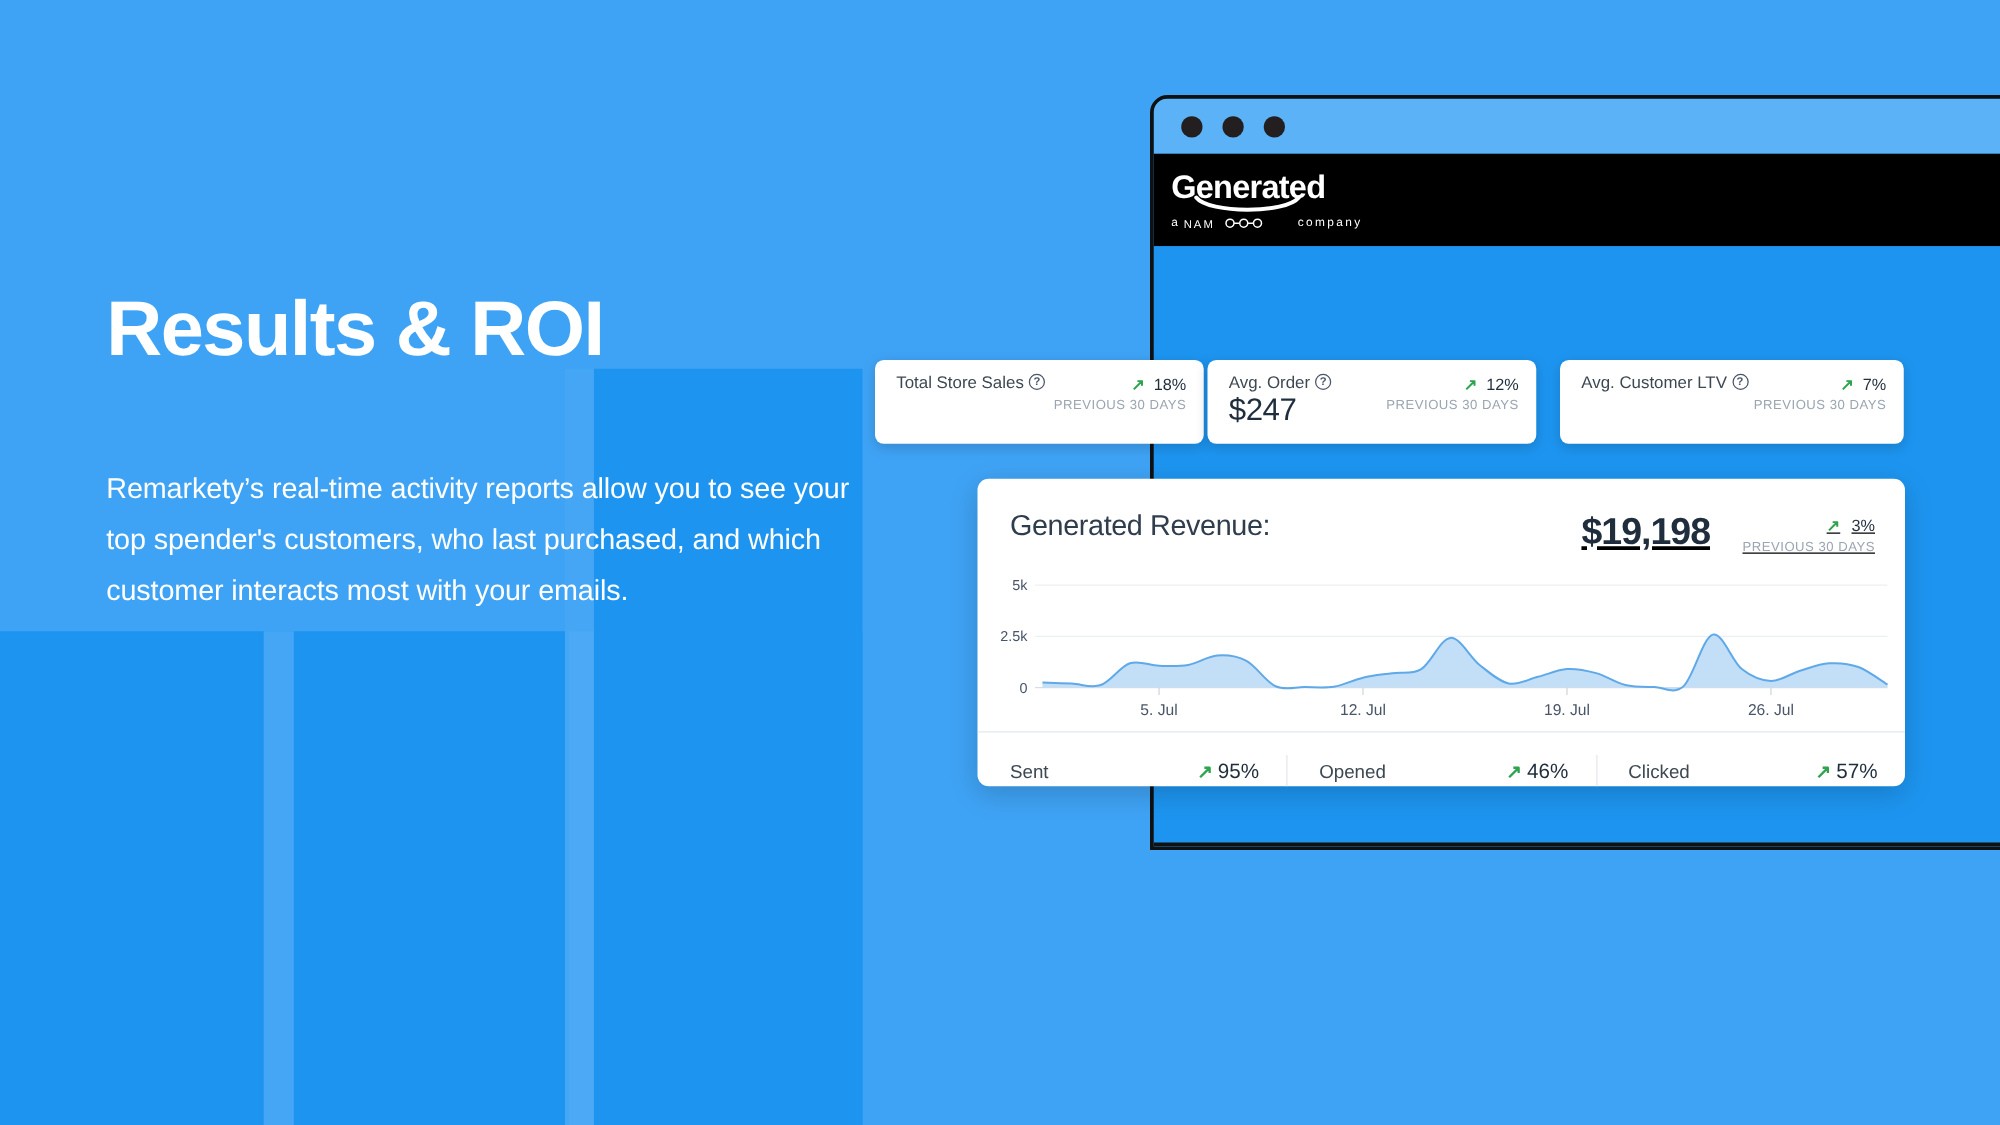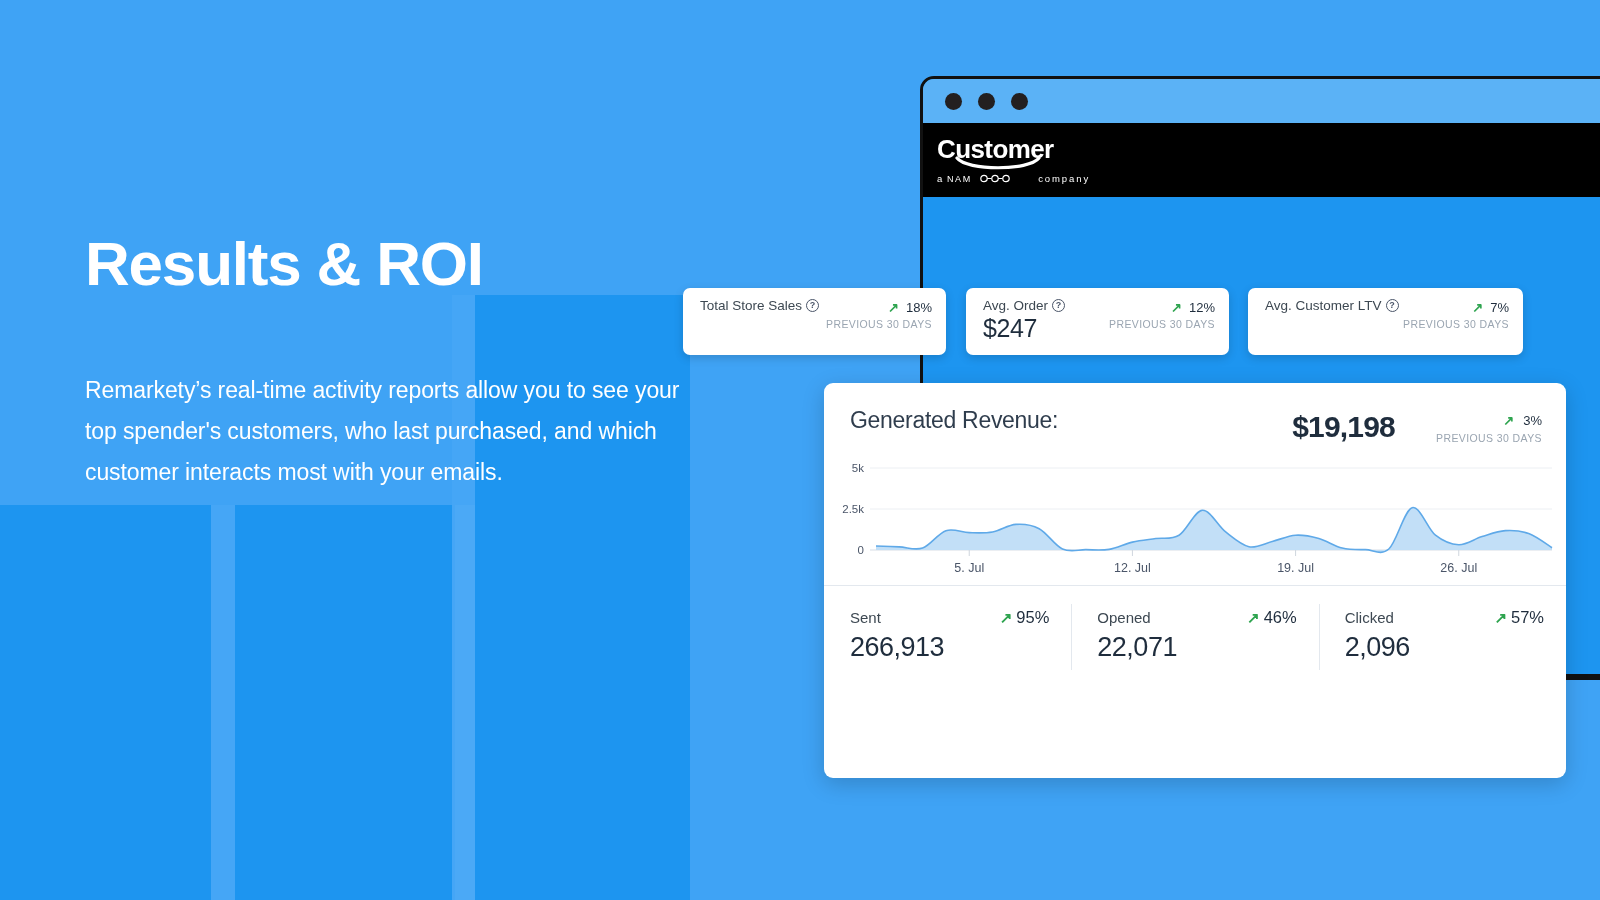--- a/index.html
+++ b/index.html
@@ -69,21 +69,21 @@
   }
   .namogoo-glyph { display:inline-flex; align-items:flex-start; }
 
   
   .kpi-row { position:absolute; left:683px; top:288px; width:840px; z-index:6; }
   .kpi-card {
     position:absolute; top:0; height:67px; background:#ffffff;
     border-radius:7px; box-shadow:0 3px 10px rgba(0,0,0,0.16);
     padding:10px 14px 0 17px;
   }
-  .kpi-1 { left:0;   width:263px; }
+  .kpi-1 { left:17px;   width:263px; }
   .kpi-2 { left:283px; width:263px; }
   .kpi-3 { left:565px; width:275px; }
   .kpi-label {
     font-size:13.5px; color:#3d4852; display:flex; align-items:center; gap:4px;
   }
   .kpi-value {
     font-size:25px; color:#1f2d3d; font-weight:400; margin-top:1px; letter-spacing:-0.4px;
   }
   .kpi-right { position:absolute; right:14px; top:12px; text-align:right; }
   .kpi-delta {
@@ -93,30 +93,30 @@
   .kpi-prev { font-size:10.5px; color:#9aa5b1; letter-spacing:0.4px; margin-top:3px; }
   .arrow-up { color:#2ea44f; font-weight:bold; font-size:13px; line-height:1; }
   .qmark {
     display:inline-block; width:13px; height:13px; border-radius:50%;
     border:1.3px solid #4a5568; color:#4a5568; font-size:9px; line-height:11px;
     text-align:center; font-weight:bold;
   }
 
   
   .rev-panel {
-    position:absolute; left:824px; top:383px; width:742px; height:395px;
+    position:absolute; left:782px; top:383px; width:742px; height:246px;
     background:#ffffff; border-radius:9px;
     box-shadow:0 6px 22px rgba(0,0,0,0.18); z-index:7; overflow:hidden;
   }
   .rev-header {
     display:flex; align-items:flex-start; justify-content:space-between;
     padding:24px 24px 0 26px;
   }
   .rev-title { font-size:23px; color:#2f3d4d; letter-spacing:-0.3px; }
-  .rev-right { display:flex; align-items:flex-end; gap:41px; }
+  .rev-right { display:flex; align-items:center; gap:26px;text-decoration:underline; }
   .rev-amount { font-size:30px; font-weight:bold; color:#1f2d3d; letter-spacing:-0.8px; }
   .rev-delta-box { padding-top:6px; text-align:right; }
   .rev-delta { font-size:13px; color:#1f2d3d; display:flex; align-items:center; gap:9px; justify-content:flex-end; }
   .rev-prev { font-size:10.5px; color:#9aa5b1; letter-spacing:0.4px; margin-top:4px; }
 
   
   .chart-wrap { position:relative; height:128px; margin-top:14px; }
   .chart-svg { display:block; }
   .ytick { font-size:11.5px; fill:#4a5568; }
   .xtick { font-size:12.5px; fill:#4a5568; }
@@ -159,21 +159,21 @@
 <div class="browser">
 
   <div class="browser-titlebar">
     <span class="dot"></span>
     <span class="dot"></span>
     <span class="dot"></span>
   </div>
 
   <div class="browser-nav">
     <div class="logo">
-      <div class="logo-word">Customer</div>
+      <div class="logo-word">Generated</div>
       <svg class="logo-smile" viewBox="0 0 86 16">
         <path d="M2,2 C12,15 74,15 84,2" fill="none" stroke="#ffffff" stroke-width="3.2" stroke-linecap="round"></path>
       </svg>
       <div class="logo-sub">
         <span>a</span>
         <span class="namogoo-glyph">
           <svg width="88" height="9" viewBox="0 0 88 9">
             <text x="0" y="8" font-family="Liberation Sans, sans-serif" font-size="9" letter-spacing="1.6" fill="#ffffff">NAM</text>
             <circle cx="37" cy="4.5" r="3.2" fill="none" stroke="#ffffff" stroke-width="1.2"></circle>
             <line x1="40.2" y1="4.5" x2="44.5" y2="4.5" stroke="#ffffff" stroke-width="1.2"></line>

